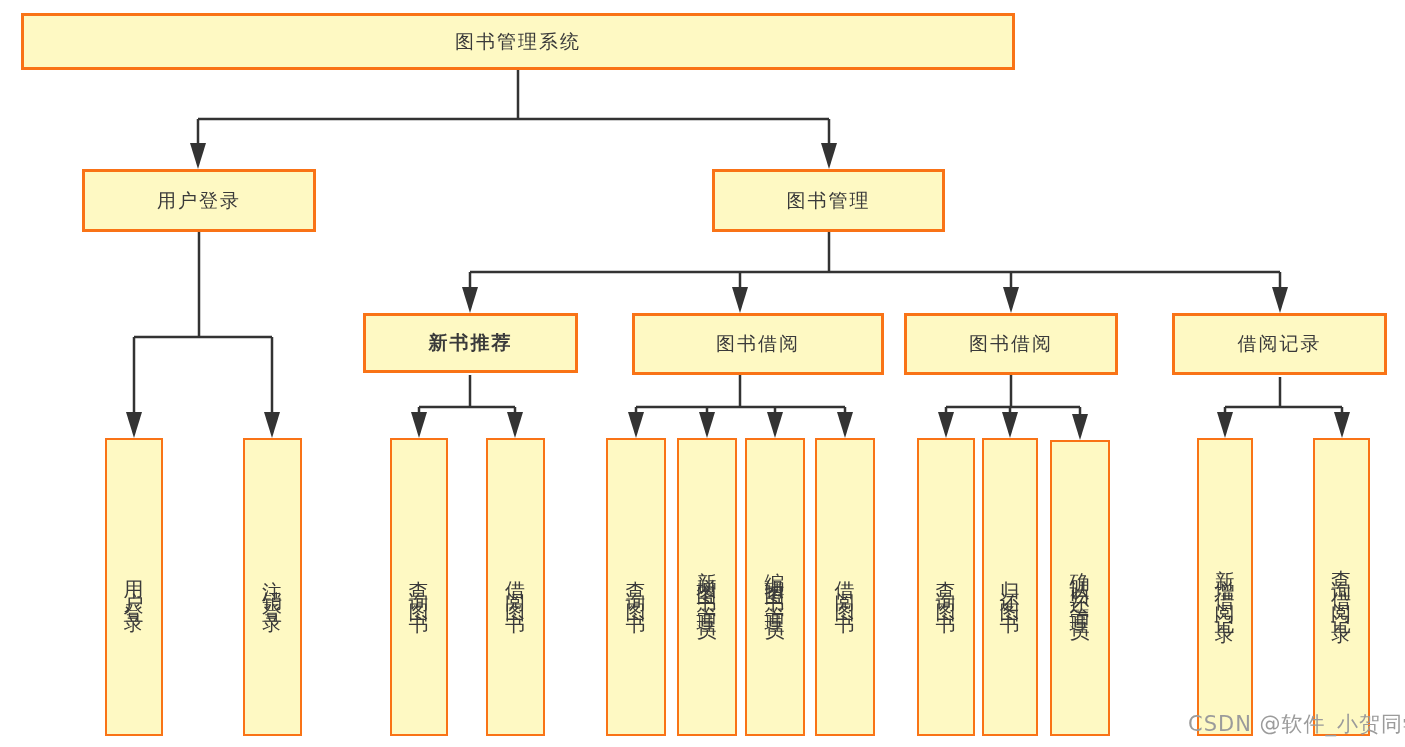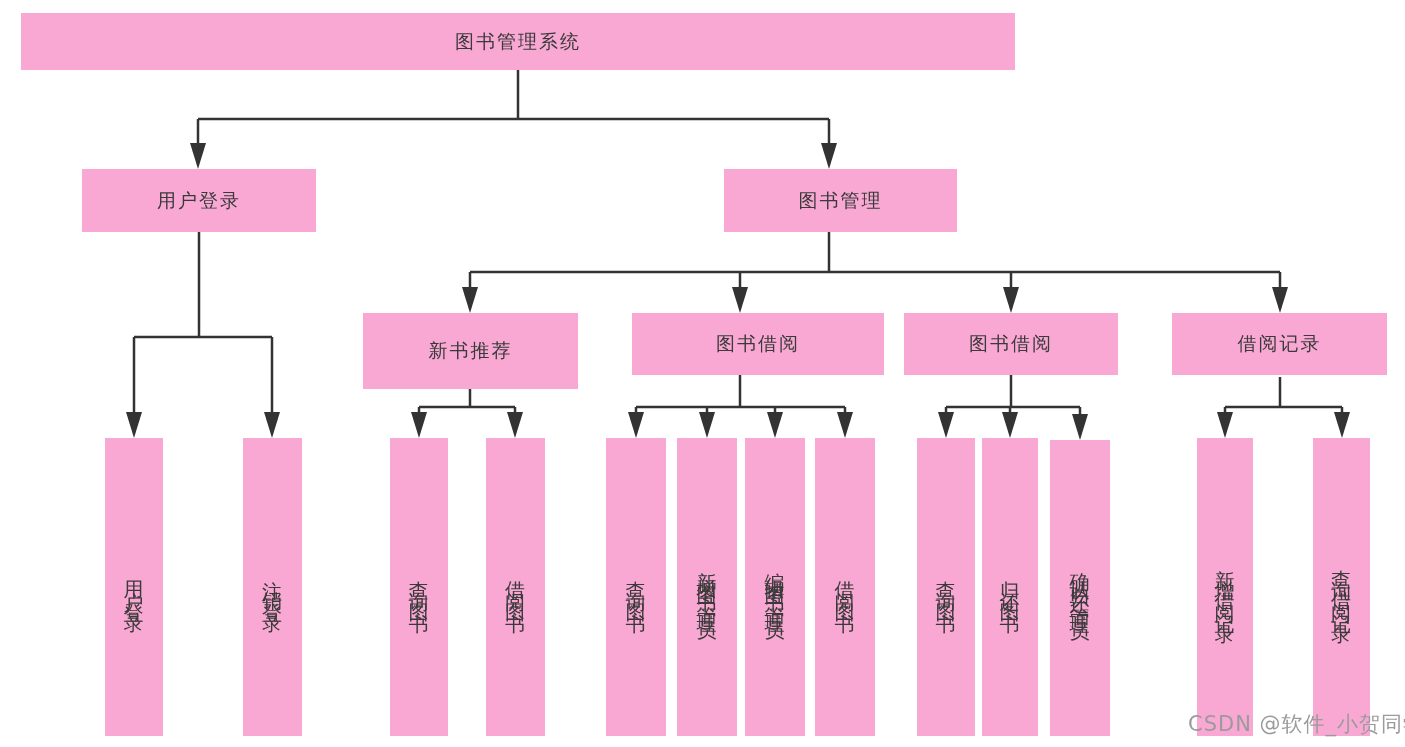--- a/index.html
+++ b/index.html
@@ -4,21 +4,21 @@
 <style>
   html, body { margin:0; padding:0; background:#ffffff; }
   body { font-family:"DejaVu Sans", sans-serif; }
   .stage {
     position:relative; width:1405px; height:747px;
     background:#ffffff; overflow:hidden;
   }
   #connectors { position:absolute; left:0; top:0; z-index:1; }
   .node {
     position:absolute; box-sizing:border-box;
-    border:3px solid #f9a8d4; background:#f9a8d4;
+    border:3px solid #f97316; background:#fef9c3;
     display:flex; align-items:center; justify-content:center;
     color:#3a3a3a; font-size:19px; letter-spacing:2px;
     z-index:2; white-space:nowrap;
   }
   .leaf {
     border-width:2.5px;
     writing-mode:vertical-rl; text-orientation:mixed;
     font-size:20px; letter-spacing:11px; line-height:1;
   }
   .leaf.tight { letter-spacing:7px; }
@@ -84,23 +84,23 @@
       <line x1="1225" y1="407" x2="1342" y2="407" stroke="#333333" stroke-width="2.5"></line>
       <line x1="1225" y1="407" x2="1225" y2="422" stroke="#333333" stroke-width="2.5"></line>
       <polygon points="1217,412 1233,412 1225,438" fill="#333333"></polygon>
       <line x1="1342" y1="407" x2="1342" y2="422" stroke="#333333" stroke-width="2.5"></line>
       <polygon points="1334,412 1350,412 1342,438" fill="#333333"></polygon>
     </svg>
 
   <div class="node" style="left:21px; top:13px; width:994px; height:57px;">图书管理系统</div>
 
   <div class="node" style="left:82px; top:169px; width:234px; height:63px;">用户登录</div>
-  <div class="node" style="left:712px; top:169px; width:233px; height:63px;margin-left:12px;">图书管理</div>
+  <div class="node" style="left:712px; top:169px; width:233px; height:63px;">图书管理</div>
 
-  <div class="node" style="left:363px; top:313px; width:215px; height:76px;">新书推荐</div>
+  <div class="node" style="left:363px; top:313px; width:215px; height:60px;font-weight:bold;">新书推荐</div>
   <div class="node" style="left:632px; top:313px; width:252px; height:62px;">图书借阅</div>
   <div class="node" style="left:904px; top:313px; width:214px; height:62px;">图书借阅</div>
   <div class="node" style="left:1172px; top:313px; width:215px; height:62px;">借阅记录</div>
 
   <div class="node leaf" style="left:105px; top:438px; width:58px; height:298px;">用户登录</div>
   <div class="node leaf" style="left:243px; top:438px; width:59px; height:298px;">注销登录</div>
 
   <div class="node leaf" style="left:390px; top:438px; width:58px; height:298px;">查询图书</div>
   <div class="node leaf" style="left:486px; top:438px; width:59px; height:298px;">借阅图书</div>
 

